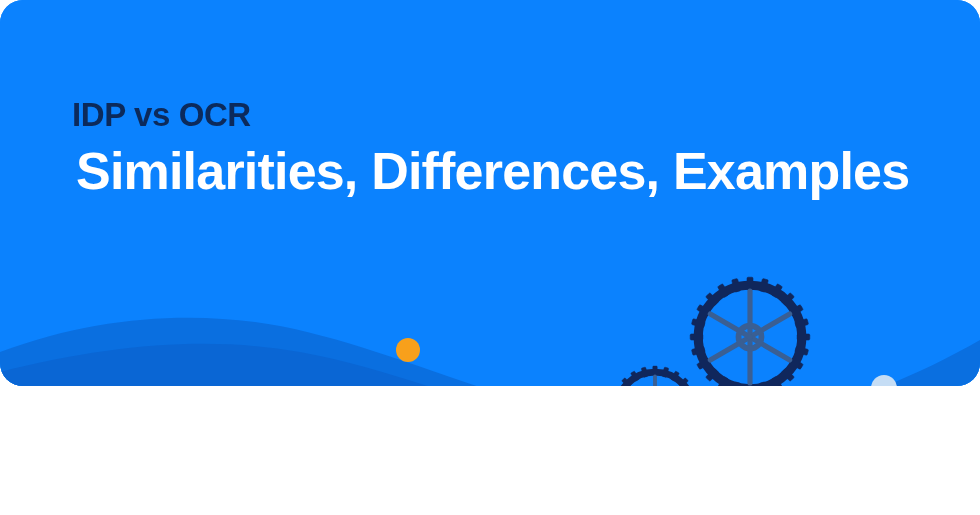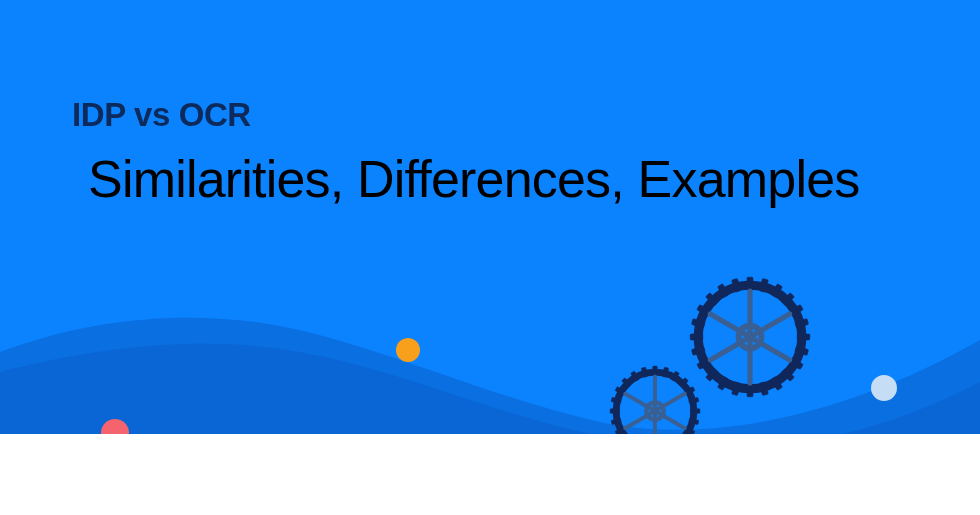--- a/index.html
+++ b/index.html
@@ -3,24 +3,25 @@
 <meta charset="utf-8">
 <style>
   html, body {
     margin: 0;
     padding: 0;
     background: #ffffff;
   }
   #banner {
     position: relative;
     width: 980px;
-    height: 434px;
+    height: 386px;
     overflow: hidden;
     background: #0b82fe;
     font-family: "Liberation Sans", sans-serif;
+    border-radius: 23px;
   }
   #bg-svg {
     position: absolute;
     top: 0;
     left: 0;
     width: 980px;
     height: 515px;
     display: block;
   }
   .text-block {
@@ -33,25 +34,25 @@
     font-size: 33px;
     font-weight: bold;
     color: #0c2a5b;
     letter-spacing: -0.4px;
     line-height: 1.15;
     margin: 0 0 8px 0;
     white-space: nowrap;
   }
   .headline {
     font-size: 52px;
-    font-weight: normal;
-    color: #000000;
+    font-weight: bold;
+    color: #ffffff;
     letter-spacing: -0.8px;
     line-height: 1.12;
-    margin: 16px;
+    margin: 4px;
     white-space: nowrap;
   }
 </style>
 </head>
 <body>
 
 <div id="banner">
 
   <svg id="bg-svg" viewBox="0 0 980 515" preserveAspectRatio="none">
     <defs>

